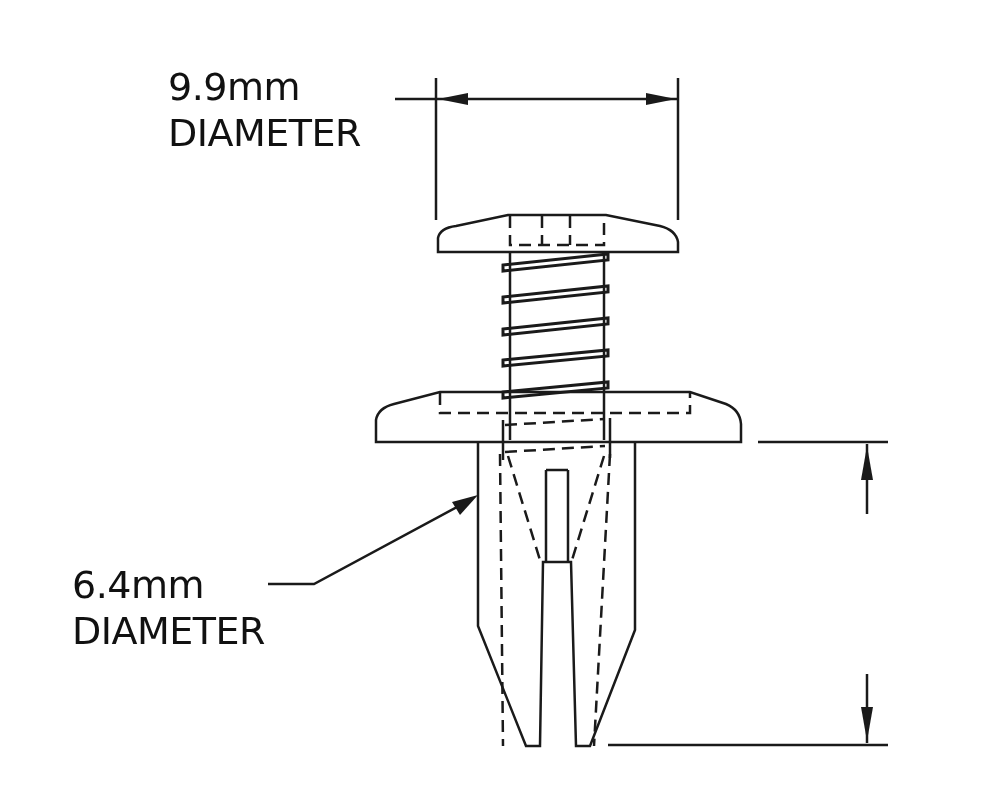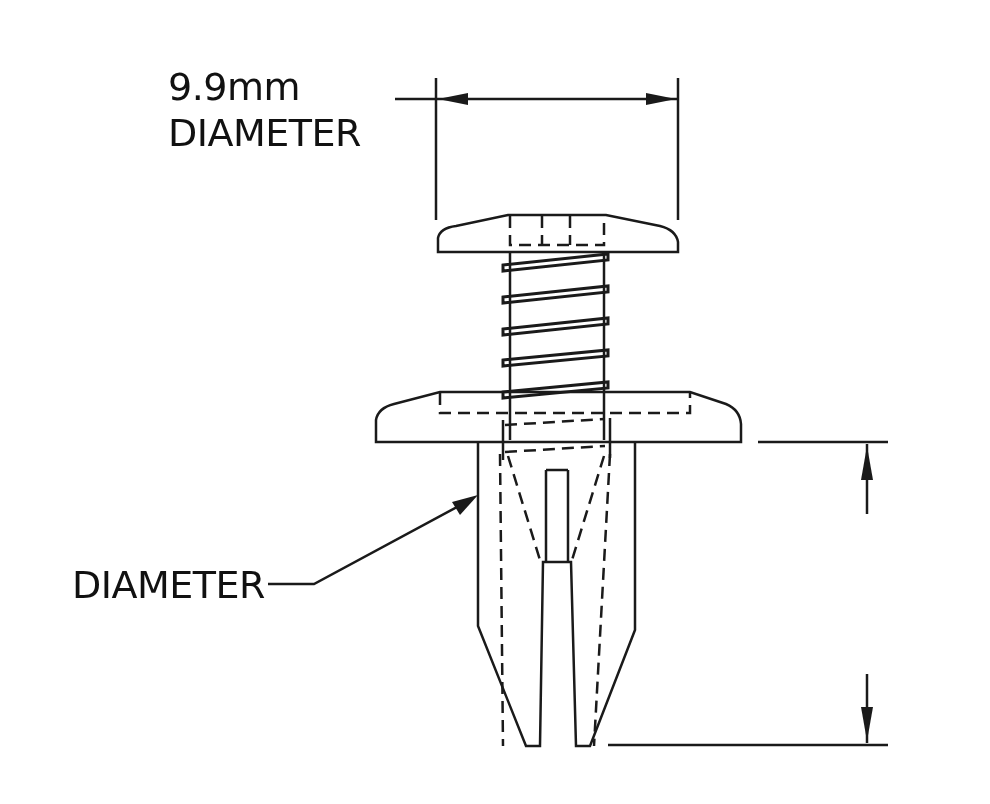--- a/index.html
+++ b/index.html
@@ -101,16 +101,17 @@
       <polygon class="arrow" points="867,741 861,707 873,707"></polygon>
     </g>
   </svg>
 
   <div class="label" id="label-top">
     <div>9.9mm</div>
     <div>DIAMETER</div>
   </div>
 
   <div class="label" id="label-left">
+    <div>6.4mm</div>
     <div>DIAMETER</div>
   </div>
 
 </div>
 
 </body></html>

